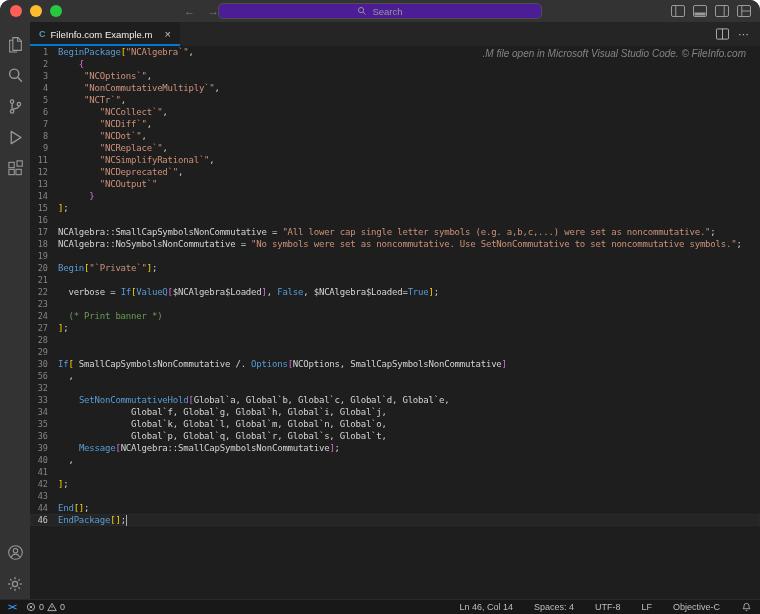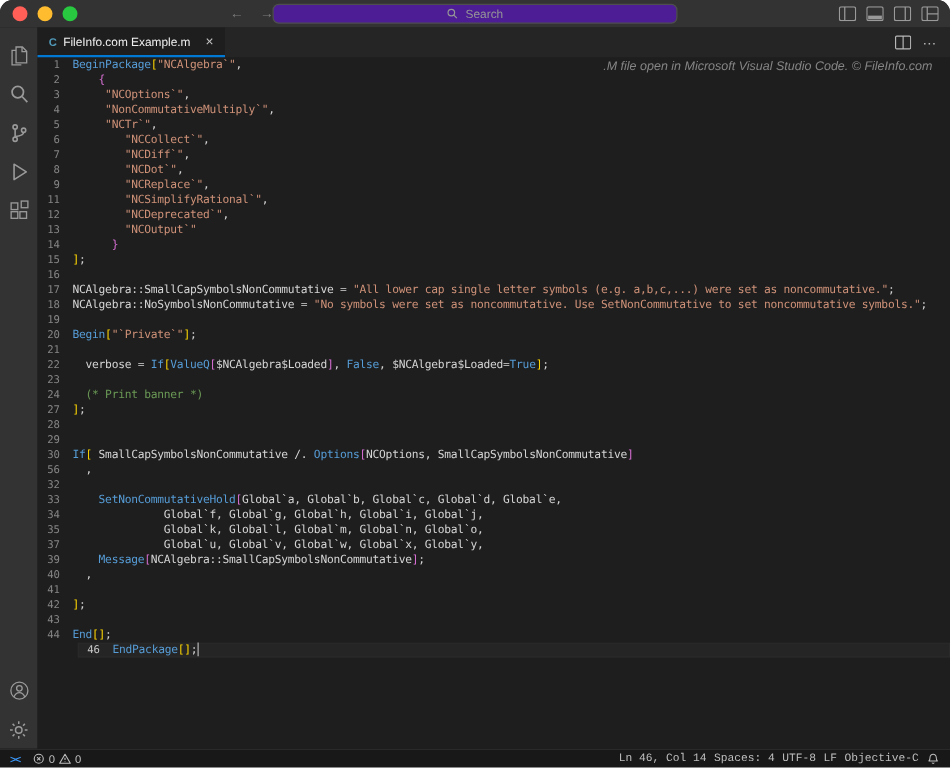--- a/index.html
+++ b/index.html
@@ -31,35 +31,35 @@
   .tab::after { content:""; position:absolute; left:0; right:0; bottom:0; height:2px; background:#0078d4; }
   .fico { color:#519aba; font-weight:bold; font-size:9px; }
   .tab-close { color:#c5c5c5; font-size:11px; margin-left:7px; }
   .tabbar-actions { margin-left:auto; display:flex; align-items:center; gap:9px; padding-right:10px; color:#b8b8b8; }
   .more-dots { font-size:11px; letter-spacing:1px; }
 
   
   .editor { position:absolute; top:46px; left:30px; right:0; bottom:15px; background:#1e1e1e; overflow:hidden; }
   .watermark { position:absolute; top:2px; right:14px; color:#858585; font-size:10px; z-index:3;font-style:italic; }
   .line { display:flex; height:12px; line-height:12px; white-space:pre; }
-  .line.active { background:rgba(255,255,255,0.035); box-shadow:inset 0 0 0 1px #2a2a2a;margin-left:32px; }
+  .line.active { background:rgba(255,255,255,0.035); box-shadow:inset 0 0 0 1px #2a2a2a; }
   .ln { flex:none; width:28px; padding-right:10px; text-align:right; color:#858585;
     font-family:"DejaVu Sans Mono", monospace; font-size:8.5px; }
   .line.active .ln { color:#c6c6c6; }
   .code { font-family:"DejaVu Sans Mono", monospace; font-size:9px; letter-spacing:-0.2px; white-space:pre; }
   .tk-k { color:#569cd6; } .tk-s { color:#ce9178; } .tk-c { color:#6a9955; } .tk-f { color:#d4d4d4; }
   .tk-y { color:#ffd700; } .tk-p { color:#da70d6; } .tk-b { color:#179fff; }
   .cursor { display:inline-block; width:1px; height:11px; background:#aeafad; vertical-align:middle; }
 
   
   .statusbar { position:absolute; left:0; right:0; bottom:0; height:15px; background:#181818; border-top:1px solid #2a2a2a;
     display:flex; align-items:center; padding:0 8px; gap:10px; color:#bfbfbf; font-size:9px; }
   .sb-item { display:flex; align-items:center; gap:3px; }
   .remote-glyph { color:#3b99fc; font-weight:bold; font-size:8.5px; letter-spacing:-1px; }
-  .sb-right { margin-left:auto; display:flex; align-items:center; gap:6px;font-family:Liberation Mono, monospace; }
+  .sb-right { margin-left:auto; display:flex; align-items:center; gap:21px; }
 </style>
 </head>
 <body>
 
 <div class="window">
 
   <div class="titlebar">
     <div class="traffic">
       <span class="light red"></span>
       <span class="light yellow"></span>
@@ -199,21 +199,21 @@
         <div class="line"><span class="ln">24</span><span class="code"><span class="tk-c">  (* Print banner *)</span></span></div>
         <div class="line"><span class="ln">27</span><span class="code"><span class="tk-y">]</span><span class="tk-f">;</span></span></div>
         <div class="line"><span class="ln">28</span><span class="code"></span></div>
         <div class="line"><span class="ln">29</span><span class="code"></span></div>
         <div class="line"><span class="ln">30</span><span class="code"><span class="tk-k">If</span><span class="tk-y">[</span><span class="tk-f"> SmallCapSymbolsNonCommutative /. </span><span class="tk-k">Options</span><span class="tk-p">[</span><span class="tk-f">NCOptions, SmallCapSymbolsNonCommutative</span><span class="tk-p">]</span></span></div>
         <div class="line"><span class="ln">56</span><span class="code"><span class="tk-f">  ,</span></span></div>
         <div class="line"><span class="ln">32</span></div>
         <div class="line"><span class="ln">33</span><span class="code"><span class="tk-f">    </span><span class="tk-k">SetNonCommutativeHold</span><span class="tk-p">[</span><span class="tk-f">Global`a, Global`b, Global`c, Global`d, Global`e,</span></span></div>
         <div class="line"><span class="ln">34</span><span class="code"><span class="tk-f">              Global`f, Global`g, Global`h, Global`i, Global`j,</span></span></div>
         <div class="line"><span class="ln">35</span><span class="code"><span class="tk-f">              Global`k, Global`l, Global`m, Global`n, Global`o,</span></span></div>
-        <div class="line"><span class="ln">37</span><span class="code"><span class="tk-f">              Global`u, Global`v, Global`w, Global`x, Global`y,</span></span></div>
+        <div class="line"><span class="ln">36</span><span class="code"><span class="tk-f">              Global`p, Global`q, Global`r, Global`s, Global`t,</span></span></div>
         <div class="line"><span class="ln">39</span><span class="code"><span class="tk-f">    </span><span class="tk-k">Message</span><span class="tk-p">[</span><span class="tk-f">NCAlgebra::SmallCapSymbolsNonCommutative</span><span class="tk-p">]</span><span class="tk-f">;</span></span></div>
         <div class="line"><span class="ln">40</span><span class="code"><span class="tk-f">  ,</span></span></div>
         <div class="line"><span class="ln">41</span></div>
         <div class="line"><span class="ln">42</span><span class="code"><span class="tk-y">]</span><span class="tk-f">;</span></span></div>
         <div class="line"><span class="ln">43</span><span class="code"></span></div>
         <div class="line"><span class="ln">44</span><span class="code"><span class="tk-k">End</span><span class="tk-y">[]</span><span class="tk-f">;</span></span></div>
         <div class="line active"><span class="ln">46</span><span class="code"><span class="tk-k">EndPackage</span><span class="tk-y">[]</span><span class="tk-f">;</span><span class="cursor"></span></span></div>
       </div>
   </div>
 

